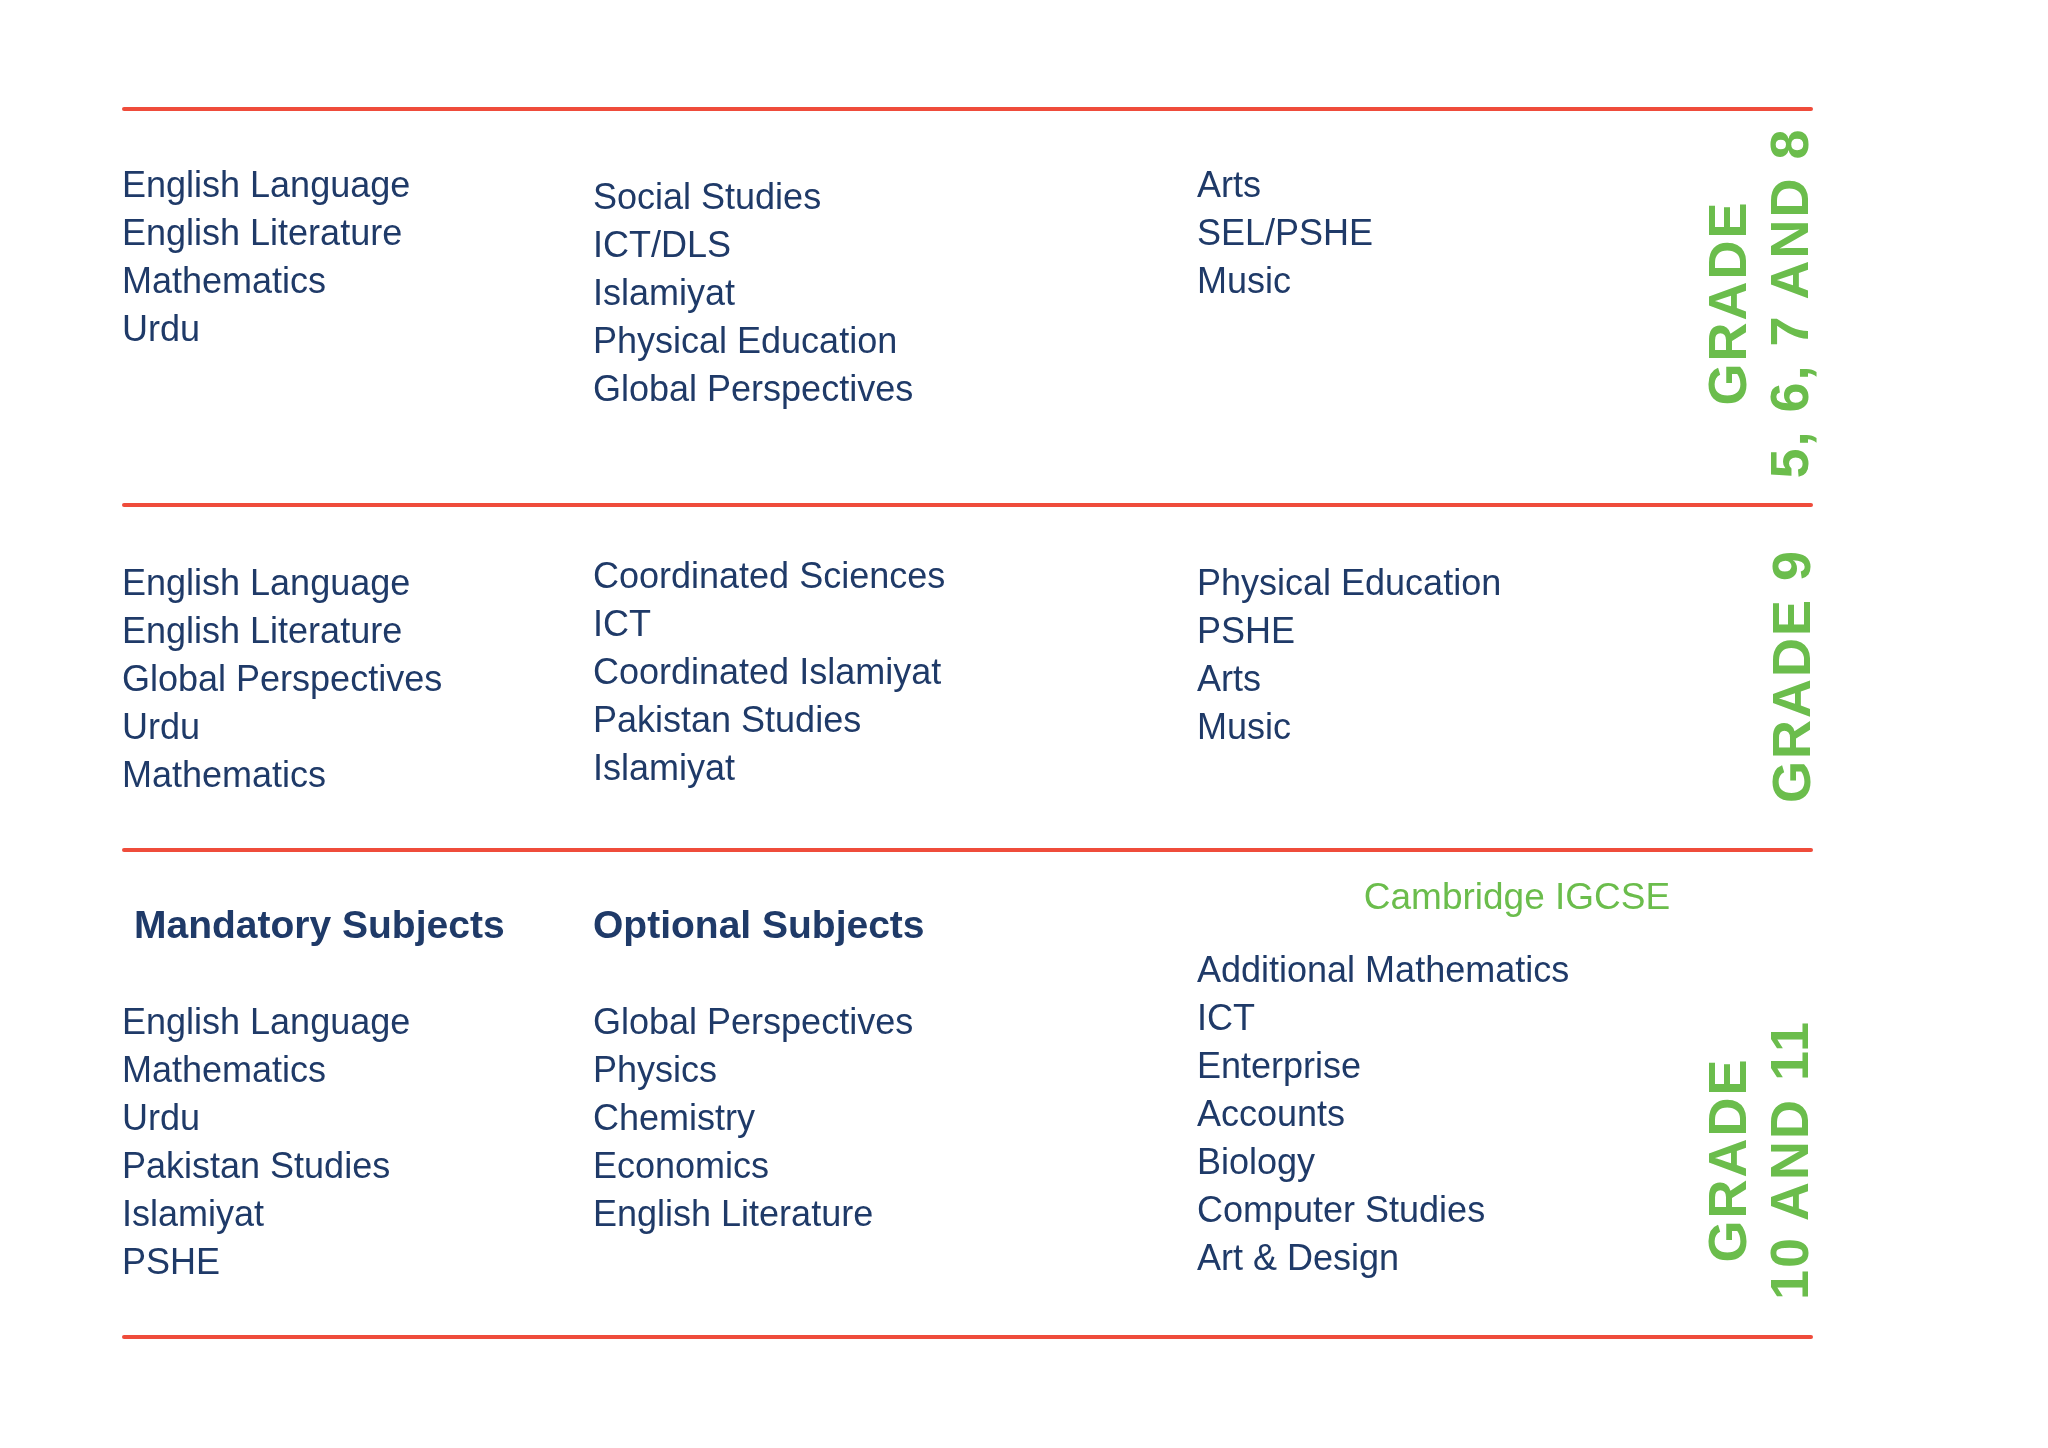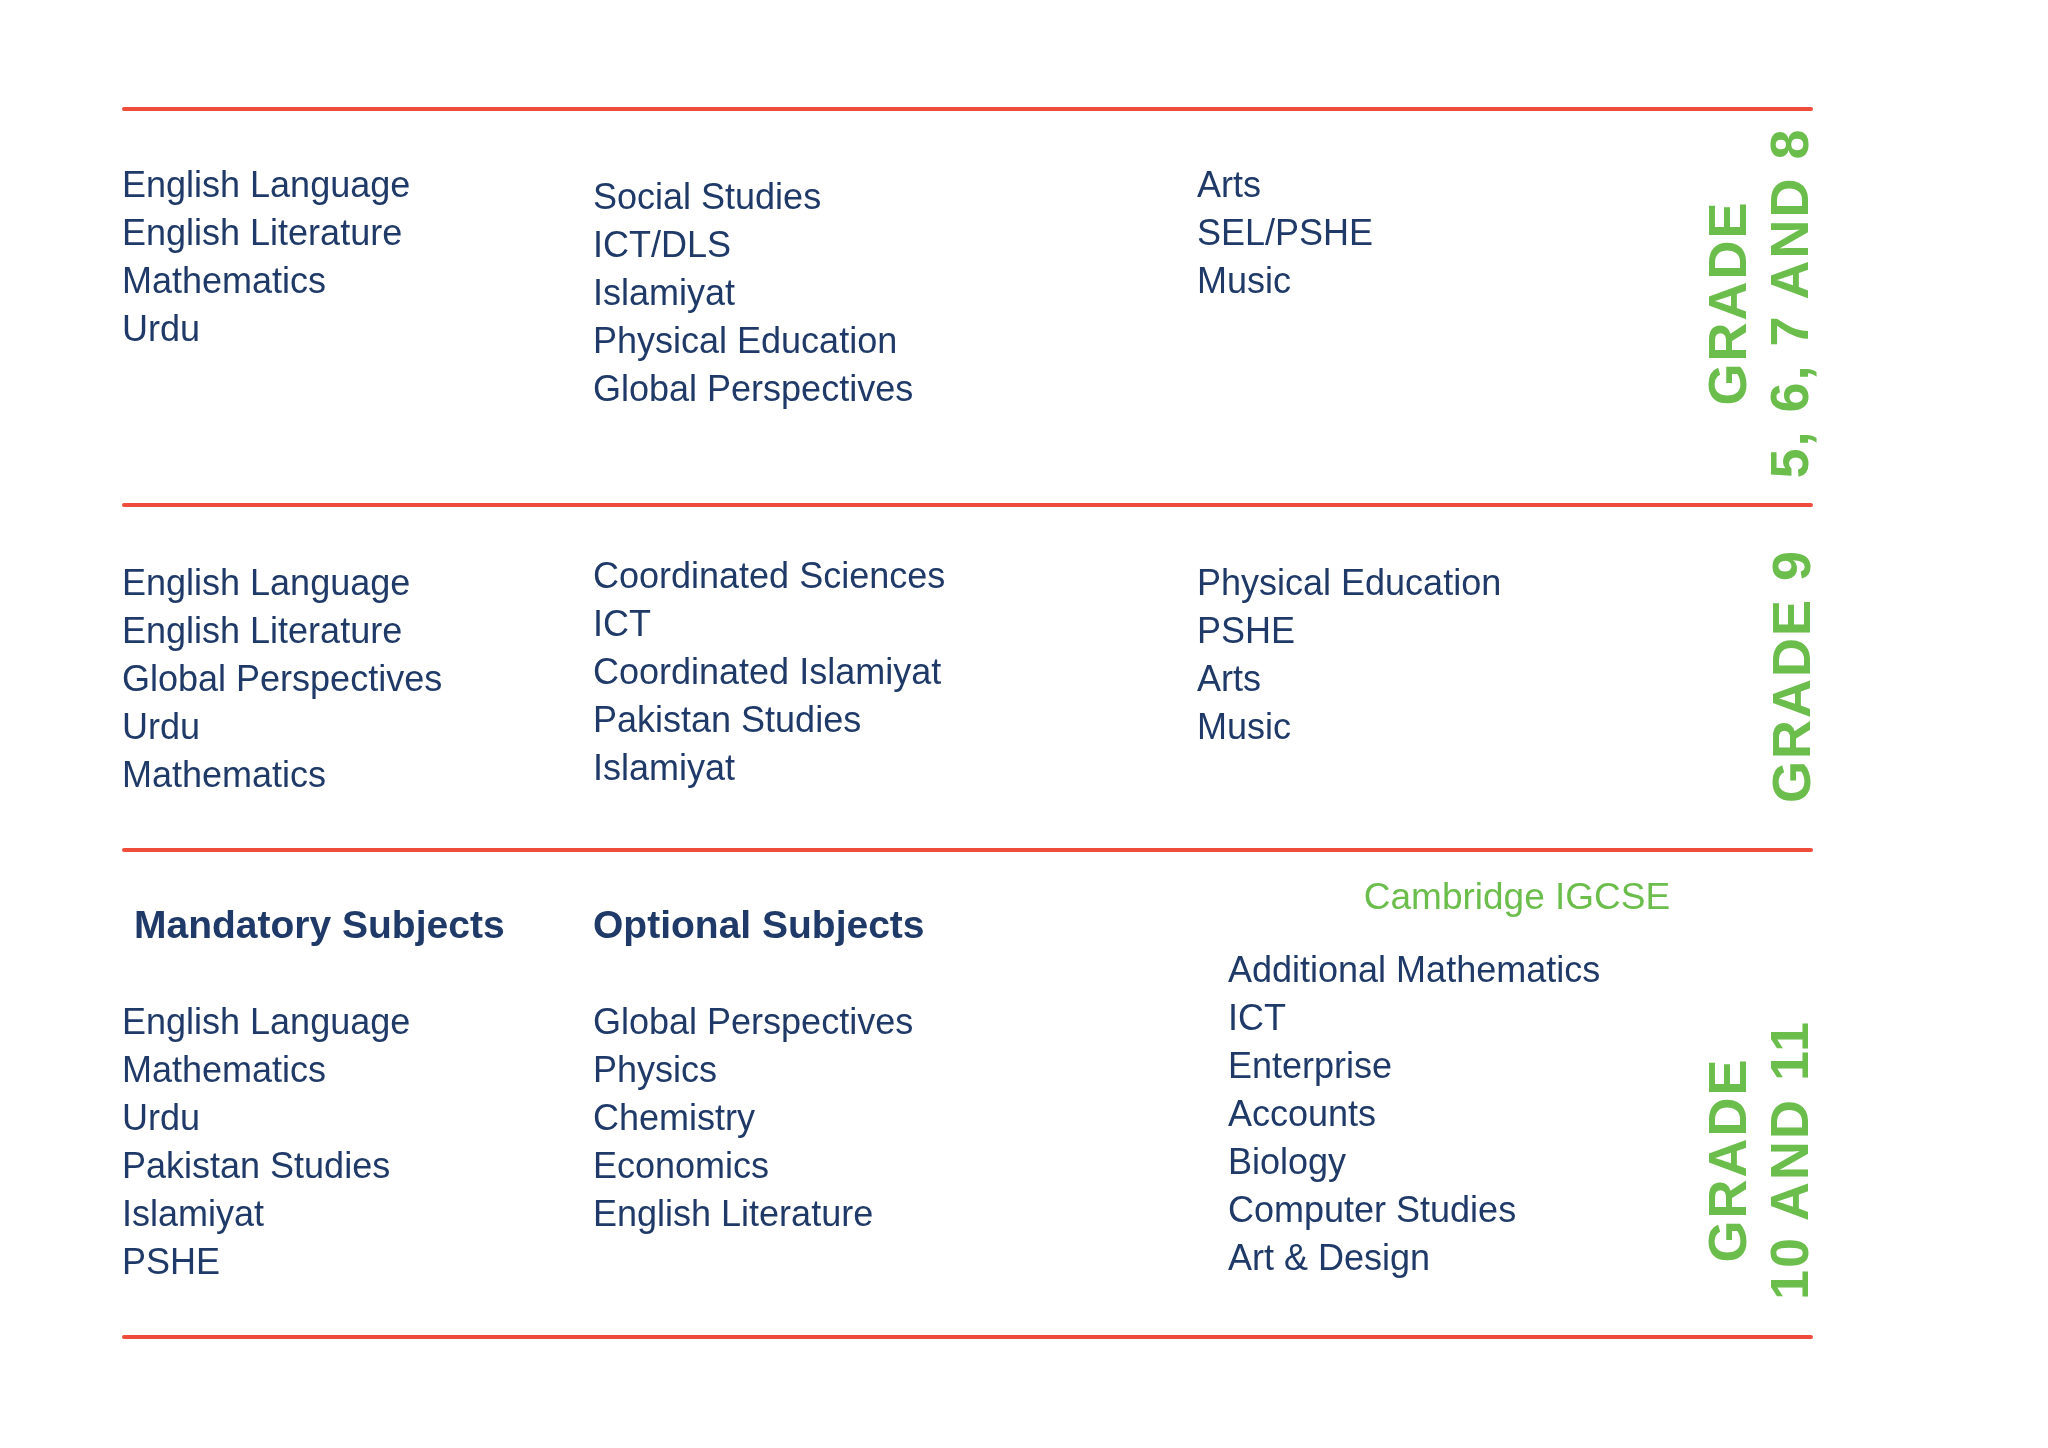--- a/index.html
+++ b/index.html
@@ -40,21 +40,21 @@
   .s1-c1{left:122px;top:161px;}
   .s1-c2{left:593px;top:173px;}
   .s1-c3{left:1197px;top:161px;}
   
   .s2-c1{left:122px;top:559px;}
   .s2-c2{left:593px;top:552px;}
   .s2-c3{left:1197px;top:559px;}
   
   .s3-c1{left:122px;top:998px;}
   .s3-c2{left:593px;top:998px;}
-  .s3-c3{left:1228px;top:946px;}
+  .s3-c3{left:1197px;top:946px;}
 
   .col-header{
     position:absolute;
     color:var(--navy);
     font-size:39px;
     line-height:44px;
     font-weight:700;
     white-space:nowrap;
     top:903px;
   }

